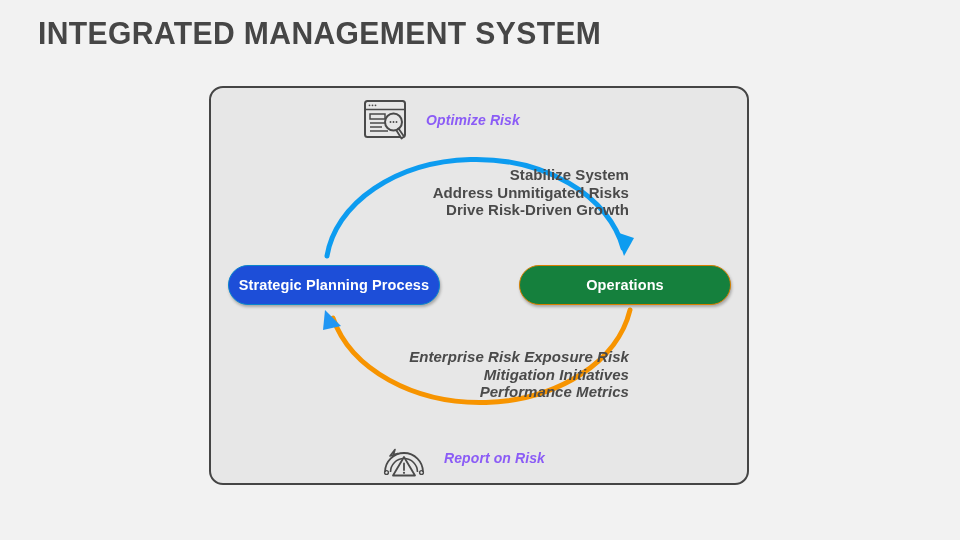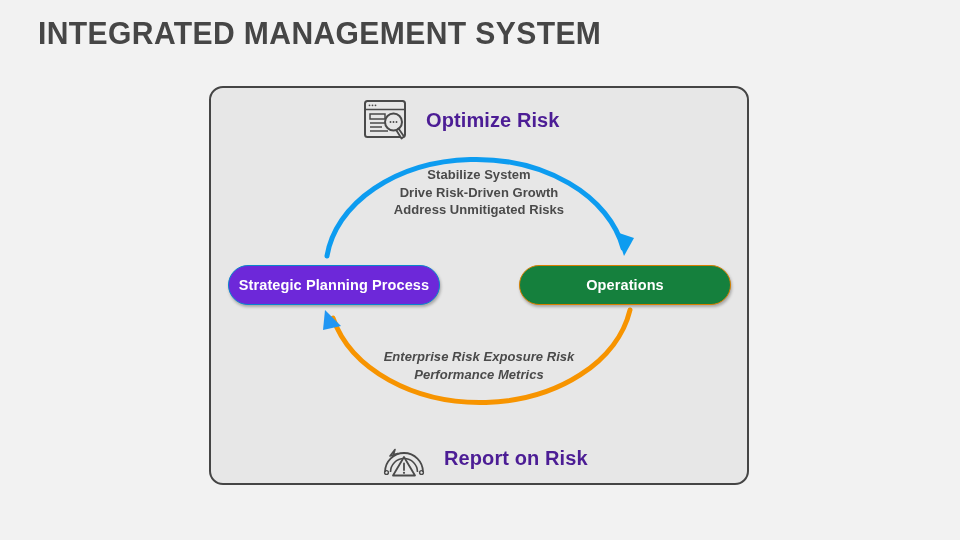--- a/index.html
+++ b/index.html
@@ -63,25 +63,26 @@
   #header-optimize { left: 362px; top: 98px; }
   #header-report   { left: 380px; top: 436px; }
 
   .section-icon {
     width: 48px;
     height: 44px;
     display: block;
     flex: 0 0 auto;
   }
   .section-label {
-    font-size: 20px;
-    font-weight: bold;
-    color: #4c1d95;
+    font-size: 14px;
+    font-weight: bold;
+    color: #8b5cf6;
     white-space: nowrap;
     letter-spacing: 0.1px;
+    font-style: italic;
   }
 
   
   .pill {
     position: absolute;
     height: 40px;
     border-radius: 20px;
     display: flex;
     align-items: center;
     justify-content: center;
@@ -90,37 +91,37 @@
     font-weight: bold;
     box-sizing: border-box;
     letter-spacing: 0.1px;
     white-space: nowrap;
     box-shadow: 1px 2px 3px rgba(0,0,0,0.28);
   }
   #pill-strategic {
     left: 228px;
     top: 265px;
     width: 212px;
-    background: #6d28d9;
+    background: #1d4ed8;
     border: 1px solid #0a85cc;
   }
   #pill-operations {
     left: 519px;
     top: 265px;
     width: 212px;
     background: #15803d;
     border: 1px solid #d87f00;
   }
 
   
   .caption {
     position: absolute;
     width: 300px;
-    text-align: center;
-    font-size: 13px;
+    text-align: right;
+    font-size: 15px;
     font-weight: bold;
     line-height: 17.5px;
     color: #4a4a4a;
     letter-spacing: 0.05px;
   }
   #caption-top    { left: 329px; top: 166px; }
   #caption-bottom { left: 329px; top: 348px; font-style: italic; }
   .caption div { white-space: nowrap; }
 </style>
 </head>
@@ -186,20 +187,21 @@
 <div class="pill" id="pill-strategic">
   <span>Strategic Planning Process</span>
 </div>
 
 <div class="pill" id="pill-operations">
   <span>Operations</span>
 </div>
 
 <div class="caption" id="caption-top">
   <div>Stabilize System</div>
+  <div>Address Unmitigated Risks</div>
   <div>Drive Risk-Driven Growth</div>
-  <div>Address Unmitigated Risks</div>
 </div>
 
 <div class="caption" id="caption-bottom">
   <div>Enterprise Risk Exposure Risk</div>
+  <div>Mitigation Initiatives</div>
   <div>Performance Metrics</div>
 </div>
 
 </body></html>

